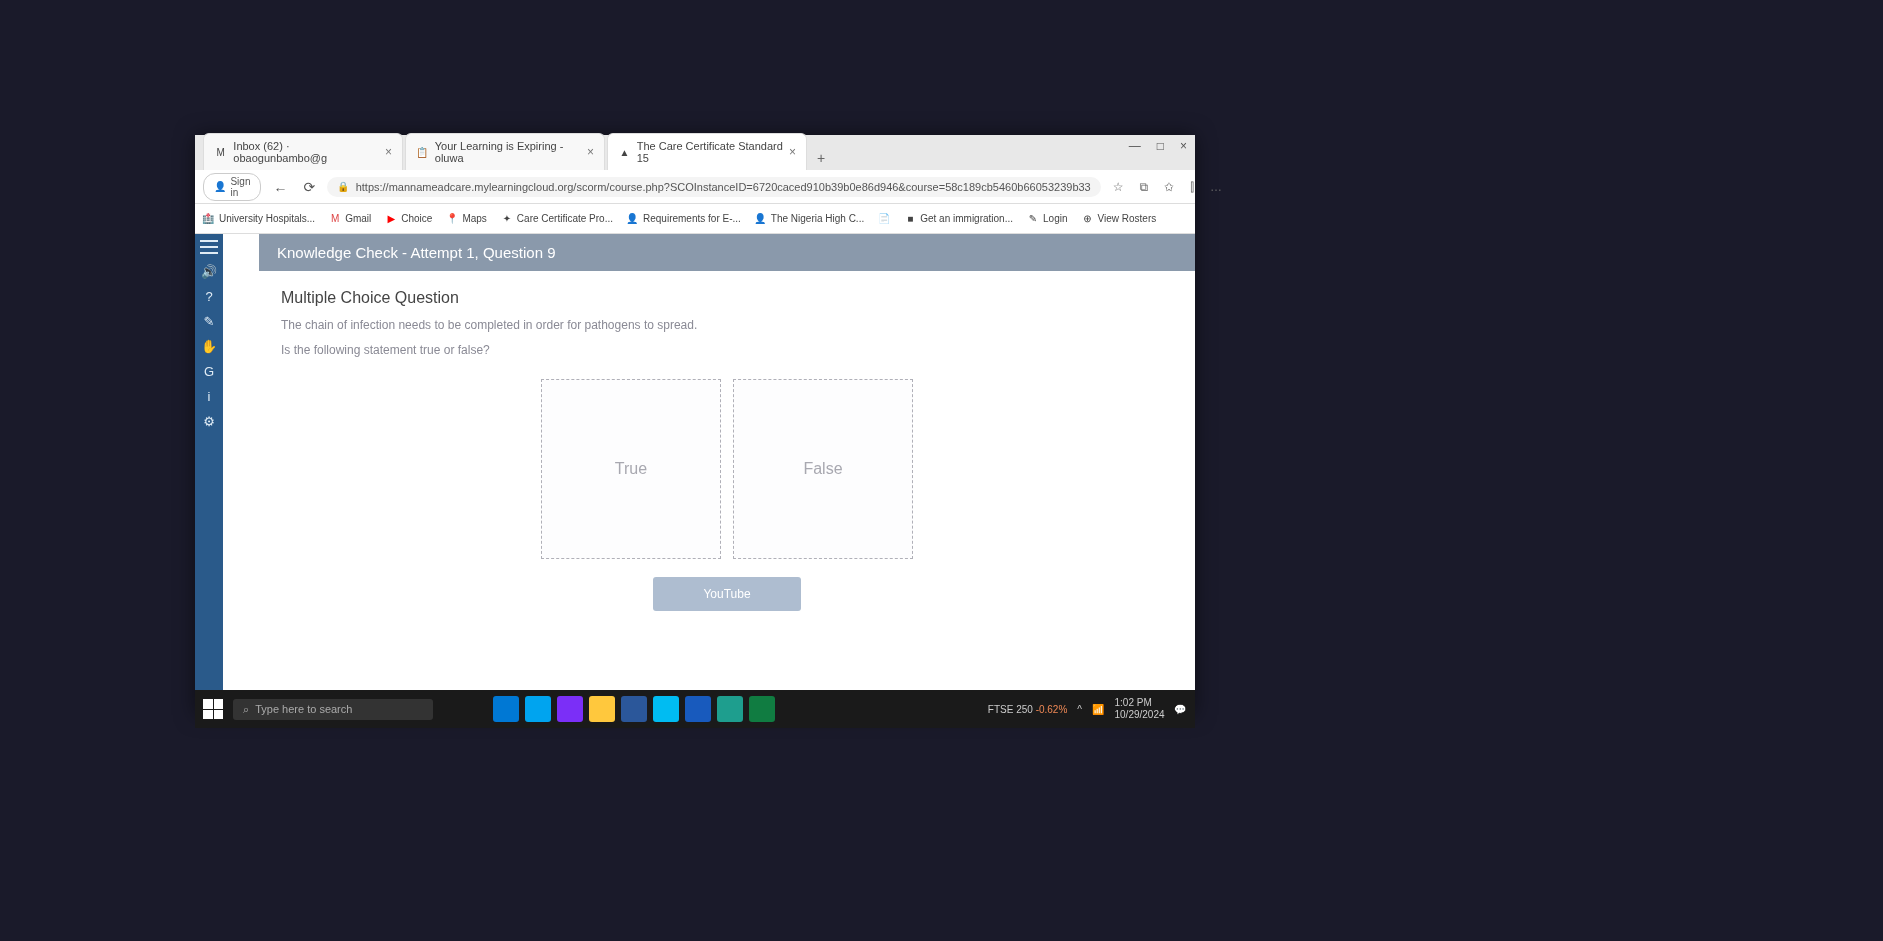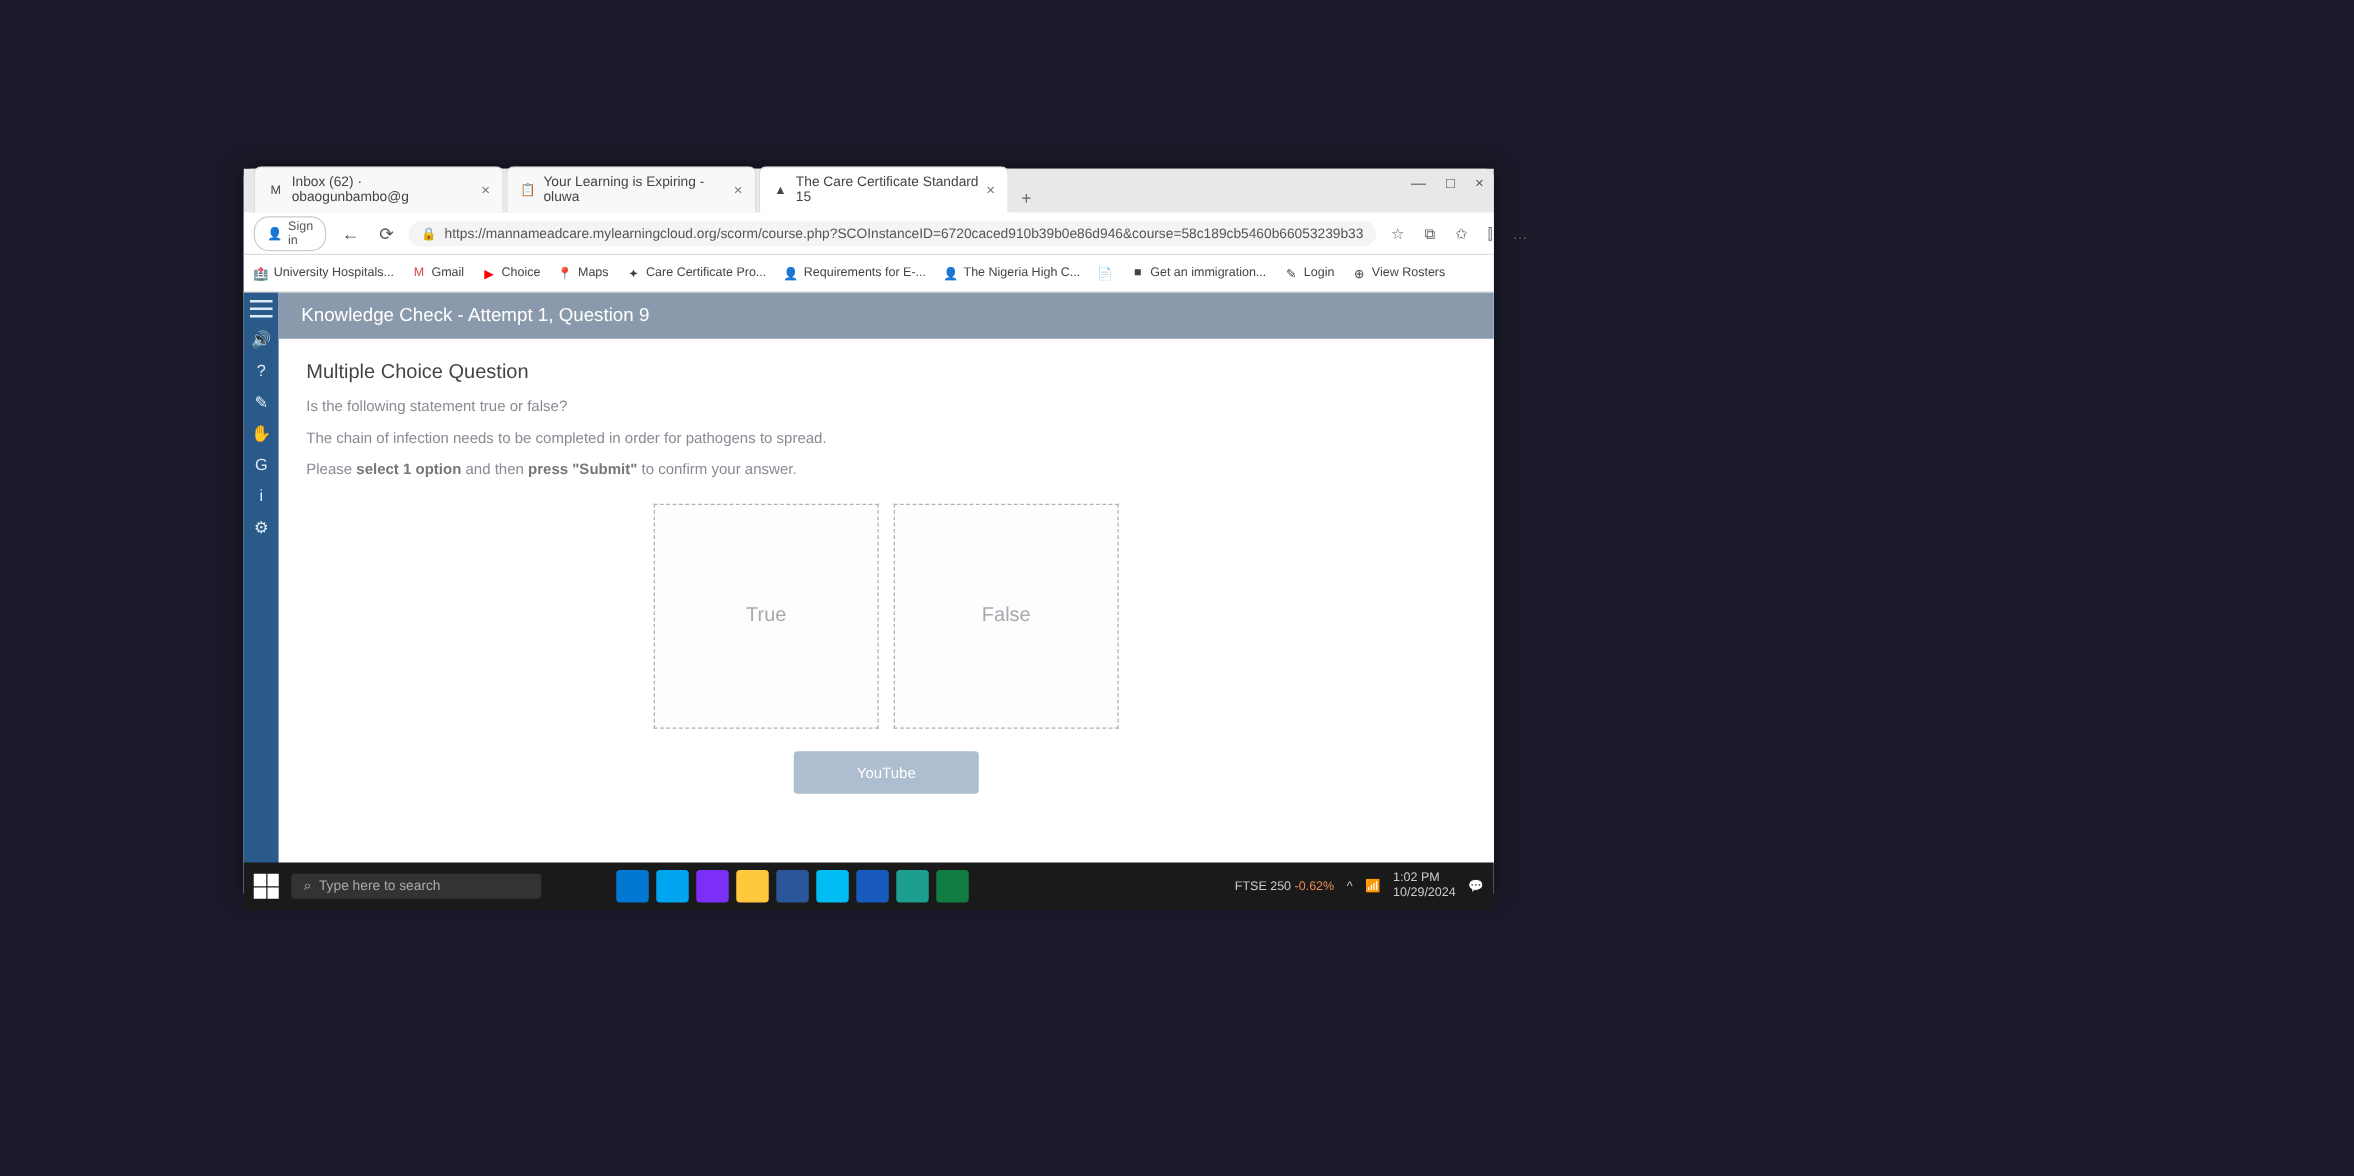--- a/index.html
+++ b/index.html
@@ -30,21 +30,21 @@
 .bookmark { font-size: 10px; color: #444; display: flex; align-items: center; gap: 4px; white-space: nowrap; cursor: pointer; }
 .bm-ic { width: 12px; height: 12px; display: inline-flex; align-items: center; justify-content: center; font-size: 10px; }
 
 
 .content-wrap { display: flex; height: calc(100% - 99px); background: #fff; }
 .side-toolbar { width: 28px; background: #2a5a8a; display: flex; flex-direction: column; align-items: center; padding-top: 6px; gap: 10px; }
 .side-ic { color: #e0ecf5; font-size: 13px; cursor: pointer; }
 .hamburger { width: 18px; height: 14px; display: flex; flex-direction: column; justify-content: space-between; }
 .hamburger span { height: 2px; background: #e0ecf5; }
 
-.main-content { flex: 1; background: #fff; position: relative; }
+.main-content { flex: 1; background: #fff; position: relative; padding-left: 36px; }
 .header-bar { background: #8a99ab; color: #fff; padding: 10px 18px; font-size: 15px; font-weight: 400; }
 
 .question-body { padding: 18px 22px; }
 .q-title { font-size: 16px; color: #444; font-weight: 500; margin-bottom: 10px; }
 .q-line { font-size: 12px; color: #8a8a95; margin-bottom: 8px; line-height: 1.4; }
 .q-line .bold { font-weight: 600; color: #777; }
 
 .options-row { display: flex; justify-content: center; gap: 12px; margin-top: 20px; }
 .option-box { width: 180px; height: 180px; border: 1px dashed #b0b0b8; display: flex; align-items: center; justify-content: center; font-size: 16px; color: #a8a8b0; cursor: pointer; background: #fdfdfe; }
 
@@ -171,25 +171,22 @@
       <span class="side-ic">✋</span>
       <span class="side-ic">G</span>
       <span class="side-ic">i</span>
       <span class="side-ic">⚙</span>
     </div>
 
     <div class="main-content">
       <div class="header-bar">Knowledge Check - Attempt 1, Question 9</div>
       <div class="question-body">
         <div class="q-title">Multiple Choice Question</div>
+        <div class="q-line">The chain of infection needs to be completed in order for pathogens to spread.</div>
         <div class="q-line">Is the following statement true or false?</div>
-        <div class="q-line">The chain of infection needs to be completed in order for pathogens to spread.</div>
-        <div class="q-line">
-          <span>Please </span><span class="bold">select 1 option</span><span> and then </span><span class="bold">press "Submit"</span><span> to confirm your answer.</span>
-        </div>
 
         <div class="options-row">
           <div class="option-box">True</div>
           <div class="option-box">False</div>
         </div>
 
         <div class="submit-row">
           <button class="submit-btn">YouTube</button>
         </div>
       </div>

